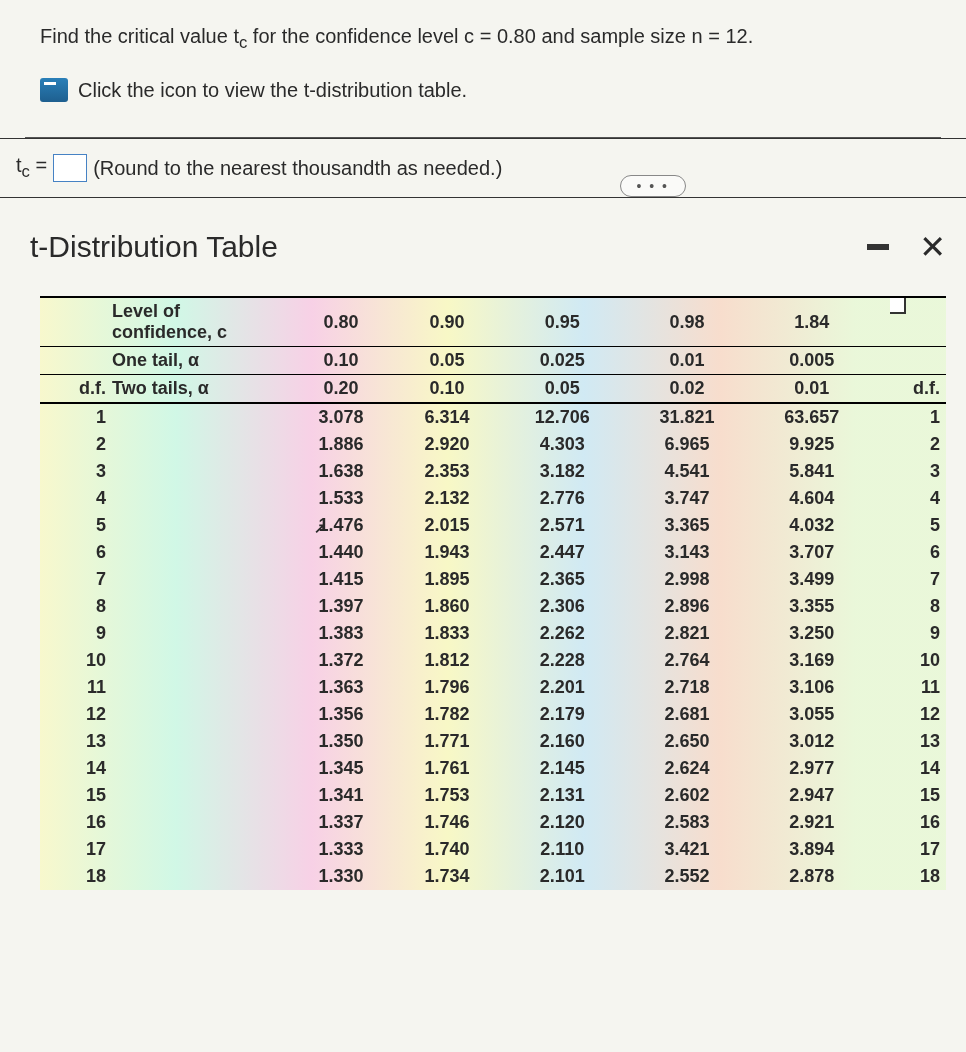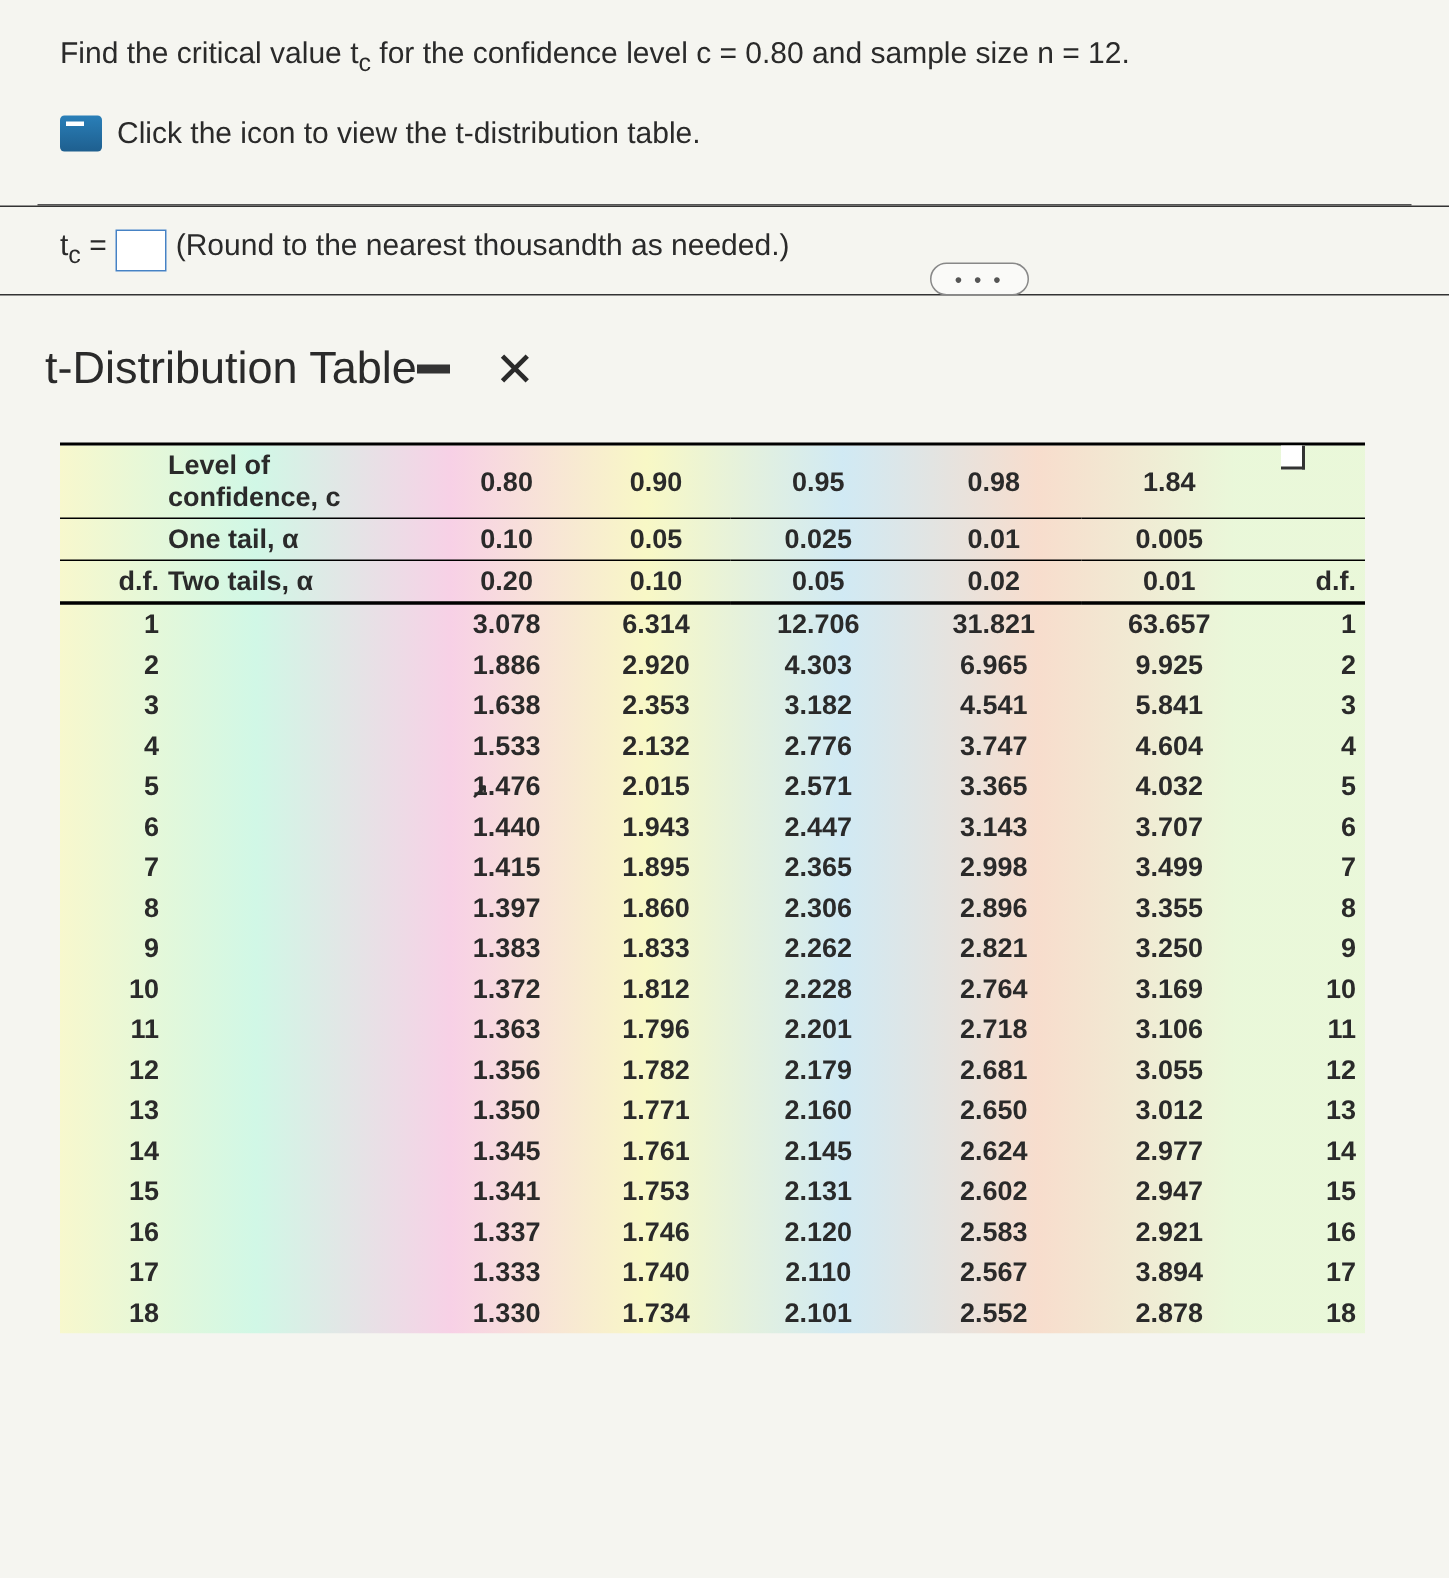--- a/index.html
+++ b/index.html
@@ -25,43 +25,43 @@
   .book-icon::before {
     content: ""; position: absolute; left: 4px; top: 4px; width: 12px; height: 3px; background: #fff;
   }
   .dots-bubble {
     border: 1px solid #888; border-radius: 14px;
     padding: 2px 16px; font-size: 14px; letter-spacing: 2px;
     color: #555; background: #fafaf8;
     position: absolute; right: 280px; top: 175px;
   }
   .answer-row {
-    padding: 15px 40px;
+    padding: 15px 16px;
     border-top: 1px solid #333;
     border-bottom: 1px solid #333;
     font-size: 20px;
-    display: flex; gap: 6px;
+    display: flex; align-items: center; gap: 6px;
   }
   .input-box {
     width: 28px; height: 24px; border: 1px solid #4682c4; background: #fff;
   }
   hr.thin { border: none; border-top: 1px solid #555; margin: 0 25px; }
   .table-section { position: relative; padding: 10px 0 0 0; }
   .table-header-row {
-    display: flex; align-items: center; justify-content: flex-start;
+    display: flex; align-items: center; justify-content: space-between;
     padding: 20px 20px 20px 30px;
   }
   .table-title { font-size: 30px; }
   .header-icons { display: flex; gap: 30px; align-items: center; font-size: 30px; }
   .minus-icon { width: 22px; height: 6px; background: #333; }
   .x-icon { font-size: 32px; font-weight: normal; cursor: pointer; }
   
   .scroll-area {
     position: relative;
-    margin: 10px 56px 0 40px;
+    margin: 10px 20px 0 40px;
     background: linear-gradient(90deg,
       rgba(255,255,100,0.25) 0%,
       rgba(100,255,200,0.25) 15%,
       rgba(255,100,200,0.25) 30%,
       rgba(255,255,100,0.3) 45%,
       rgba(100,200,255,0.25) 60%,
       rgba(255,150,100,0.25) 75%,
       rgba(200,255,150,0.25) 90%);
     border-top: 2px solid #000;
   }
@@ -321,21 +321,21 @@
             <td>2.583</td>
             <td>2.921</td>
             <td class="df-col">16</td>
           </tr>
           <tr class="data-row">
             <td class="df-col">17</td>
             <td class="label-col"></td>
             <td class="">1.333</td>
             <td>1.740</td>
             <td>2.110</td>
-            <td>2.567</td>
+            <td>3.421</td>
             <td>3.894</td>
             <td class="df-col">17</td>
           </tr>
           <tr class="data-row">
             <td class="df-col">18</td>
             <td class="label-col"></td>
             <td class="">1.330</td>
             <td>1.734</td>
             <td>2.101</td>
             <td>2.552</td>

